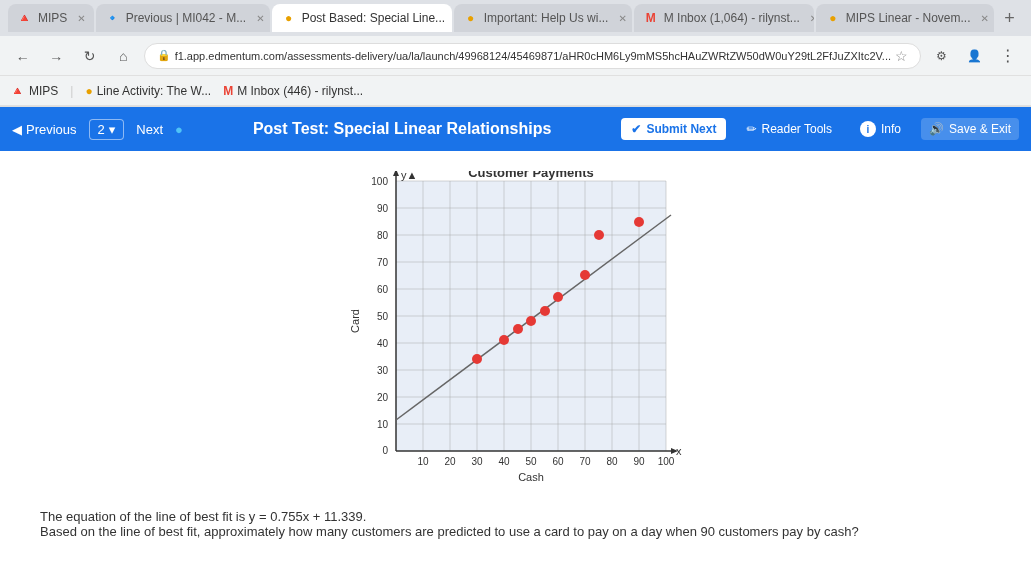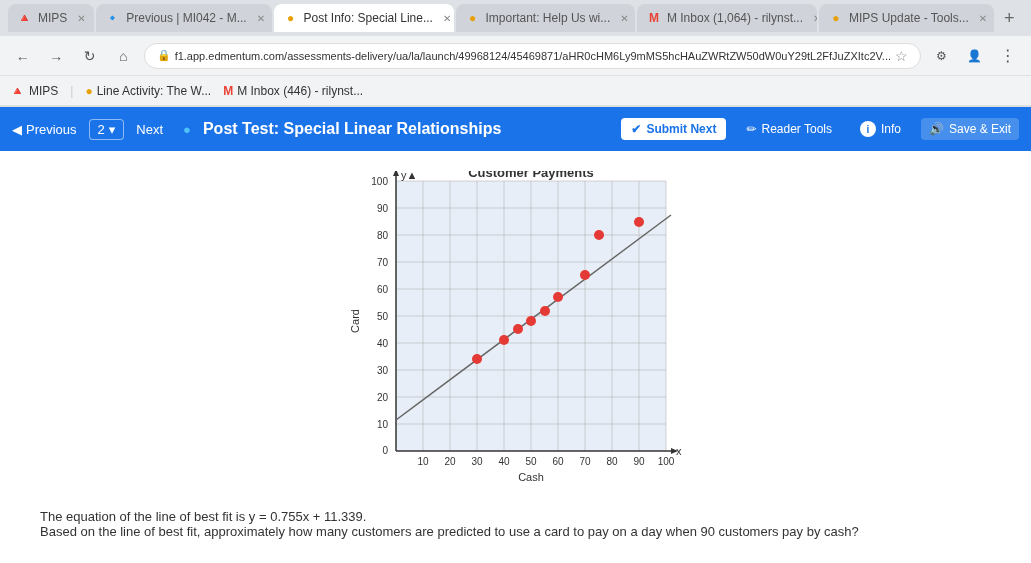--- a/index.html
+++ b/index.html
@@ -19,22 +19,22 @@
     .address-bar { flex: 1; height: 26px; background: #fff; border: 1px solid #ddd; border-radius: 13px; padding: 0 12px; font-size: 12px; color: #333; display: flex; align-items: center; gap: 4px; }
     .addr-lock { color: #188038; font-size: 11px; }
     .addr-text { color: #333; font-size: 11px; flex: 1; overflow: hidden; text-overflow: ellipsis; white-space: nowrap; }
     .bookmarks-bar { display: flex; align-items: center; height: 30px; padding: 0 10px; gap: 12px; background: #f1f3f4; border-bottom: 1px solid #e0e0e0; font-size: 12px; }
     .bookmark-item { display: flex; align-items: center; gap: 4px; cursor: pointer; color: #333; white-space: nowrap; }
 
     
     .app-header { background: #1a73e8; display: flex; align-items: center; height: 44px; padding: 0 12px; gap: 12px; }
     .prev-btn { display: flex; align-items: center; gap: 4px; color: #fff; font-size: 13px; cursor: pointer; }
     .question-badge { background: #1a73e8; border: 1px solid rgba(255,255,255,0.5); border-radius: 4px; color: #fff; font-size: 13px; padding: 2px 8px; display: flex; align-items: center; gap: 4px; cursor: pointer; }
-    .next-btn { display: flex; align-items: center; gap: 20px; color: #fff; font-size: 13px; cursor: pointer; }
-    .page-title { flex: 1; color: #fff; font-size: 16px; font-weight: 600; text-align: left; }
+    .next-btn { display: flex; align-items: center; gap: 12px; color: #fff; font-size: 13px; cursor: pointer; }
+    .page-title { flex: 1; color: #fff; font-size: 16px; font-weight: 600; text-align: center; }
     .header-actions { display: flex; align-items: center; gap: 12px; }
     .header-btn { display: flex; align-items: center; gap: 5px; color: #fff; font-size: 12px; cursor: pointer; padding: 4px 8px; border-radius: 4px; }
     .submit-btn { background: #fff; color: #1a73e8; font-weight: 600; border-radius: 4px; padding: 4px 10px; }
     .save-exit-btn { background: rgba(255,255,255,0.2); color: #fff; }
 
     
     .main-content { background: #fff; padding: 10px 40px; overflow-y: auto; height: calc(563px - 36px - 40px - 30px - 44px); }
     .chart-container { background: #fff; padding: 10px; display: flex; justify-content: center; }
     .equation-text { font-size: 13px; color: #333; margin: 8px 0 0 0; }
     .question-text { font-size: 13px; color: #333; margin-bottom: 16px; }
@@ -52,36 +52,36 @@
       <span>MIPS</span>
       <span class="tab-close">✕</span>
     </div>
     <div class="tab inactive">
       <span class="tab-icon" style="color:#4285f4;">🔹</span>
       <span>Previous | MI042 - M...</span>
       <span class="tab-close">✕</span>
     </div>
     <div class="tab active">
       <span class="tab-icon" style="color:#e8a000;">●</span>
-      <span>Post Info: Special Line...</span>
+      <span>Post Based: Special Line...</span>
       <span class="tab-close">✕</span>
     </div>
     <div class="tab inactive">
       <span class="tab-icon" style="color:#e8a000;">●</span>
       <span>Important: Help Us wi...</span>
       <span class="tab-close">✕</span>
     </div>
     <div class="tab inactive">
       <span class="tab-icon" style="font-weight:bold;color:#ea4335;">M</span>
       <span>M Inbox (1,064) - rilynst...</span>
       <span class="tab-close">✕</span>
     </div>
     <div class="tab inactive">
       <span class="tab-icon" style="color:#e8a000;">●</span>
-      <span>MIPS Update - Tools...</span>
+      <span>MIPS Linear - Novem...</span>
       <span class="tab-close">✕</span>
     </div>
     <div class="tab-new">+</div>
   </div>
 
   <div class="browser-controls">
     <div class="browser-btn">←</div>
     <div class="browser-btn">→</div>
     <div class="browser-btn">↻</div>
     <div class="browser-btn">⌂</div>

